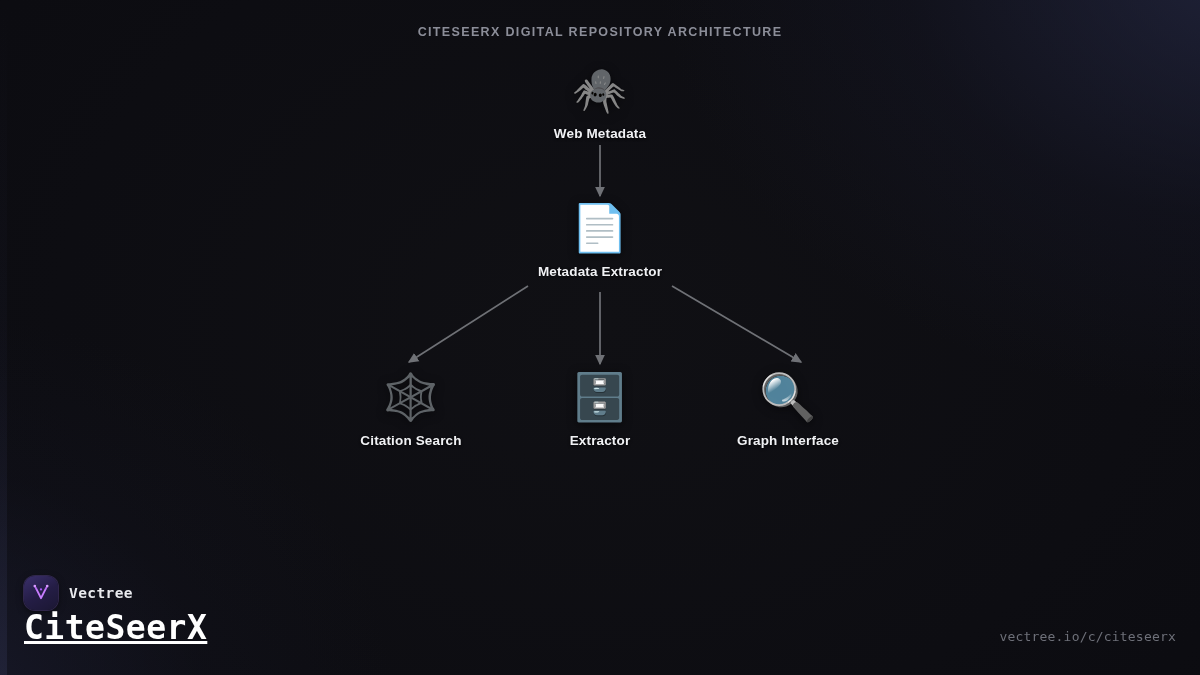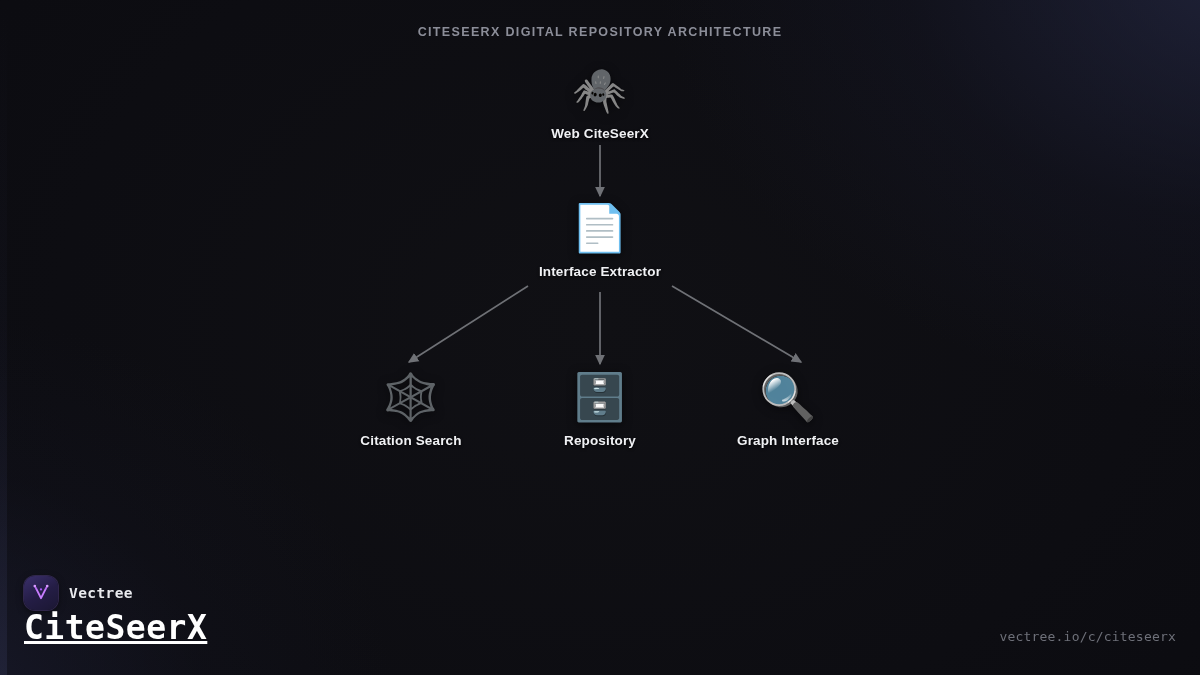--- a/index.html
+++ b/index.html
@@ -128,36 +128,36 @@
     <g stroke="#6f7176" stroke-width="1.7" fill="none" marker-end="url(#arrowhead)">
       <line x1="600" y1="145" x2="600" y2="196"></line>
       <line x1="528" y1="286" x2="409" y2="362"></line>
       <line x1="600" y1="292" x2="600" y2="364"></line>
       <line x1="672" y1="286" x2="801" y2="362"></line>
     </g>
   </svg>
 
   <div class="node root" style="left:600px; top:62px;">
     <span class="glyph">🕷️</span>
-    <span class="label">Web CiteSeerX</span>
+    <span class="label">Web Metadata</span>
   </div>
 
   <div class="node" style="left:600px; top:200px;">
     <span class="glyph">📄</span>
-    <span class="label">Interface Extractor</span>
+    <span class="label">Metadata Extractor</span>
   </div>
 
   <div class="node" style="left:411px; top:369px;">
     <span class="glyph">🕸️</span>
     <span class="label">Citation Search</span>
   </div>
 
   <div class="node" style="left:600px; top:369px;">
     <span class="glyph">🗄️</span>
-    <span class="label">Repository</span>
+    <span class="label">Extractor</span>
   </div>
 
   <div class="node" style="left:788px; top:369px;">
     <span class="glyph">🔍</span>
     <span class="label">Graph Interface</span>
   </div>
 
   <div id="footer">
 
     <div id="brand-row">

